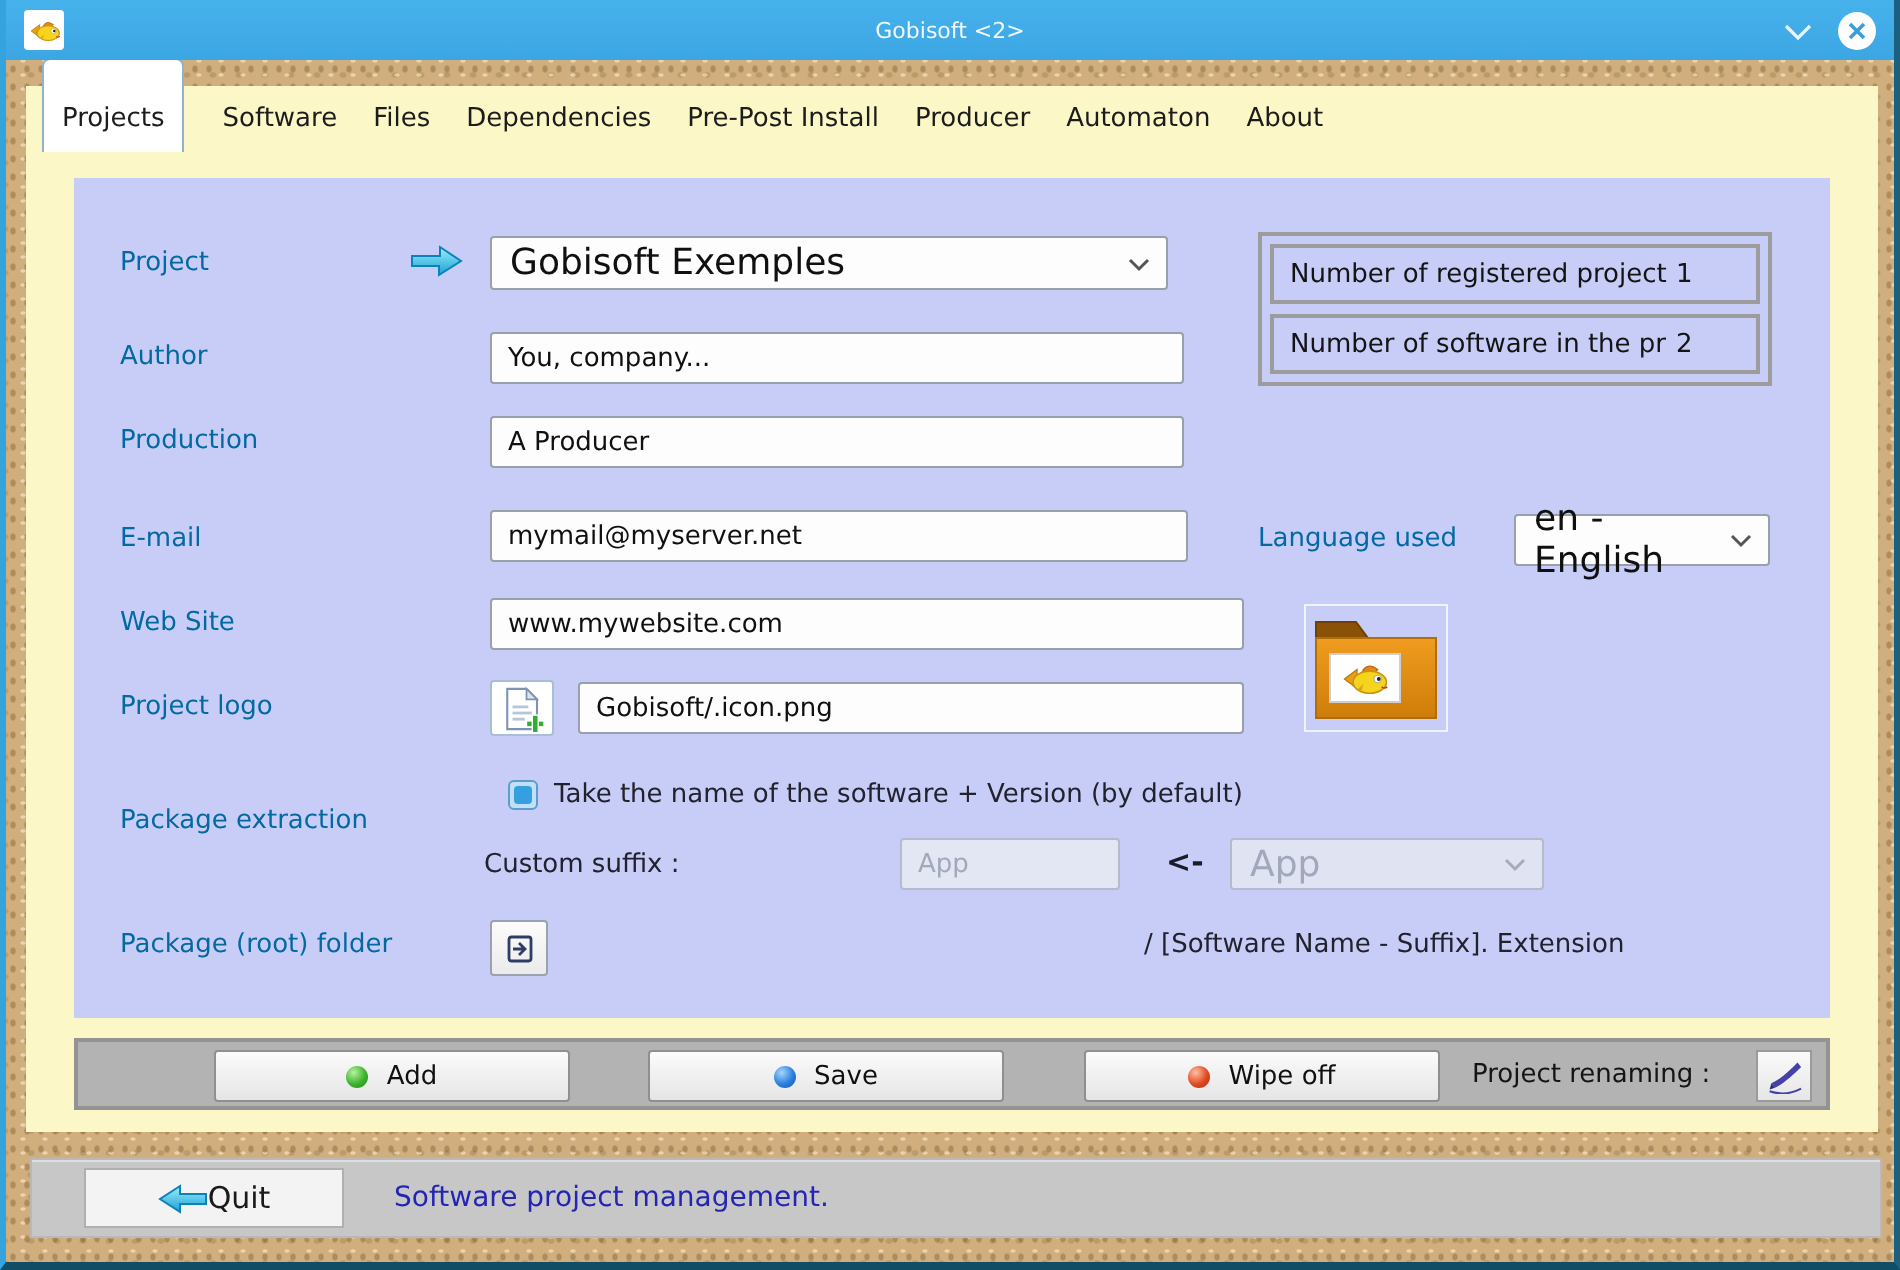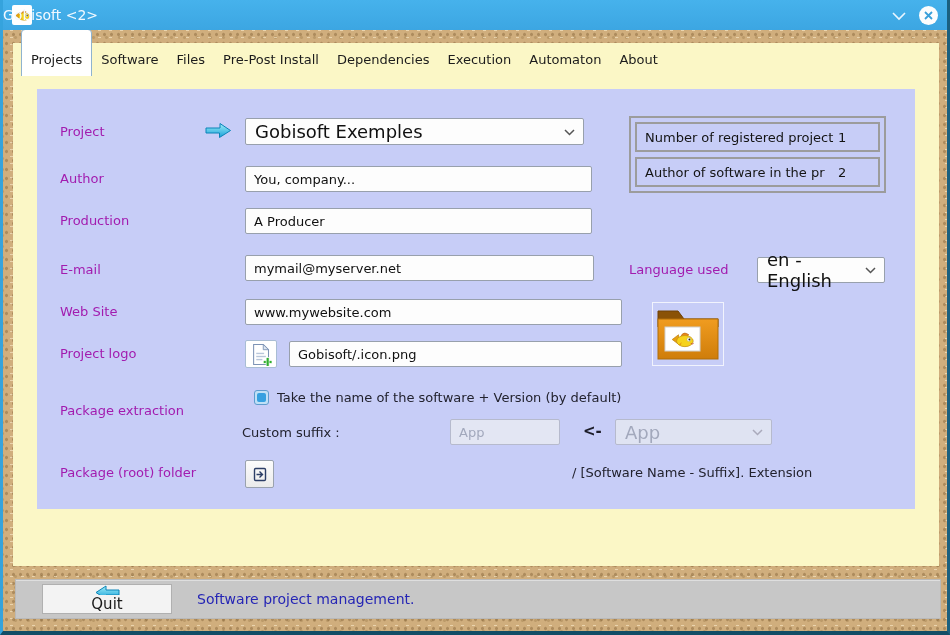--- a/index.html
+++ b/index.html
@@ -2,44 +2,44 @@
 <html><head>
 <meta charset="utf-8">
 <style>
   * { box-sizing: border-box; margin: 0; padding: 0; }
   html,body { width:950px; height:635px; font-family:"DejaVu Sans", sans-serif; }
   .window{ width:950px; height:635px; border-left:3px solid #35a3dd; border-right:3px solid #1b607f; border-bottom:4px solid #124d66; background:#d0ae7d; overflow:hidden; }
 
   
   .titlebar{ height:30px; background:linear-gradient(#46b2ec,#3ca6e2); display:flex; align-items:center; padding:0 9px; position:relative; }
   .appicon{ width:20px; height:20px; background:#fff; border-radius:2px; display:flex; align-items:center; justify-content:center; }
-  .title{ position:absolute; left:0; right:0; color:#f2f9ff; font-size:14px; }
+  .title{ position:absolute; left:0; right:0; text-align:center; color:#f2f9ff; font-size:11px; }
   .wctrl{ margin-left:auto; display:flex; align-items:center; gap:12px; }
   .closebtn{ width:19px; height:19px; border-radius:50%; background:#fdfdfd; display:flex; align-items:center; justify-content:center; }
 
   
   .desktop{ height:601px; padding:13px 0 0 7px;
     background-color:#d0ae7d;
     background-image:
       radial-gradient(rgba(92,61,20,0.30) 1px, transparent 1.7px),
       radial-gradient(rgba(255,243,214,0.55) 1px, transparent 1.6px),
       radial-gradient(rgba(117,82,33,0.22) 1.2px, transparent 2.1px);
     background-size:7px 9px, 11px 7px, 13px 11px;
     background-position:0 0, 3px 4px, 6px 2px; }
 
   
   .notebook{ margin-left:3px; width:926px; }
   .tabs{ height:33px; background:#fbf7c6; display:flex; align-items:center; padding-left:17px; }
   .tab{ font-size:13px; color:#1c1c1c; margin-right:16px; padding:7px 1px; cursor:default; }
-  .tab.active{ background:#fff; border:1px solid #8fb3cf; border-radius:4px; padding:22px 9px; margin-left:-9px; margin-right:8px; }
+  .tab.active{ background:#fff; border:1px solid #8fb3cf; border-radius:4px; padding:22px 9px; margin-left:-9px; margin-right:18px; }
   .pane{ background:#fbf7c6; height:490px; position:relative; }
 
   
   .form{ position:absolute; left:24px; top:13px; width:878px; height:420px; background:#c7cdf7; }
-  .flabel{ position:absolute; left:23px; font-size:13px; color:#a21caf; white-space:nowrap; }
+  .flabel{ position:absolute; left:23px; font-size:13px; color:#0369a1; white-space:nowrap; }
   .txt{ position:absolute; height:26px; background:#fdfdfd; border:1px solid #98a0ac; border-radius:2px; padding:0 8px; font:13px "DejaVu Sans", sans-serif; color:#101010; outline:none; }
   .sel{ position:absolute; height:27px; background:#fdfdfd; border:1px solid #98a0ac; border-radius:2px; display:flex; align-items:center; padding:0 24px 0 9px; font-size:18px; color:#101010; }
   .sel svg{ position:absolute; right:8px; top:50%; margin-top:-3px; }
   .disabled.txt{ background:#e3e6f3; border-color:#b6bacd; }
   .disabled.txt::placeholder{ color:#a2a8bc; }
   .sel.disabled{ background:#dfe3f2; border-color:#b6bacd; color:#a2a8bc; }
 
   .stats{ position:absolute; left:592px; top:27px; width:257px; border:2px solid #9c9c9c; padding:4px; display:flex; flex-direction:column; gap:5px; }
   .statrow{ border:2px solid #9c9c9c; height:30px; display:flex; align-items:center; padding:0 8px; font-size:13px; color:#141414; }
   .statrow .sl{ flex:1; overflow:hidden; white-space:nowrap; }
@@ -59,21 +59,21 @@
   .abtn{ position:absolute; top:4px; width:178px; height:26px; background:linear-gradient(#fbfbfb,#e5e5e5); border:1px solid #8f8f8f; border-radius:2px; display:flex; align-items:center; justify-content:center; gap:9px; font-size:13px; color:#101010; cursor:default; }
   .dot{ width:11px; height:11px; border-radius:50%; }
   .dot.green{ background:radial-gradient(circle at 35% 30%, #b6f2a0, #3db32e 55%, #1f8a18); }
   .dot.blue{ background:radial-gradient(circle at 35% 30%, #a6d6fb, #2a7fe0 55%, #1659a8); }
   .dot.red{ background:radial-gradient(circle at 35% 30%, #ffc2a8, #e04a20 55%, #a82e10); }
   .renlabel{ position:absolute; left:697px; top:9px; font-size:13px; color:#141414; }
   .penbtn{ position:absolute; left:839px; top:4px; width:28px; height:26px; background:linear-gradient(#fafafa,#e6e6e6); border:1px solid #9a9a9a; display:flex; align-items:center; justify-content:center; }
 
   
   .statusbar{ margin-left:5px; margin-top:13px; width:926px; height:40px; background:#c7c7c7; border:1px solid #b9b9b9; box-shadow:inset 0 1px 0 #dedede; position:relative; }
-  .quitbtn{ position:absolute; left:26px; top:4px; width:130px; height:30px; background:#f3f3f3; border:1px solid #b0b0b0; display:flex; align-items:center; justify-content:center; font-size:15px; color:#1a1a1a;flex-direction:column; }
+  .quitbtn{ position:absolute; left:26px; top:4px; width:130px; height:30px; background:#f3f3f3; border:1px solid #b0b0b0; display:flex; align-items:center; justify-content:center; font-size:15px; color:#1a1a1a; }
   .statusmsg{ position:absolute; left:181px; top:11px; font-size:14px; color:#2525b5; }
 </style>
 </head>
 <body>
 
 <svg width="0" height="0" style="position:absolute">
   <defs>
     <symbol id="fish" viewBox="0 0 32 24">
       <path d="M3 12 L11 6 V18 Z" fill="#e8a010" stroke="#b87a08" stroke-width="0.8"></path>
       <path d="M14 8 Q17 1 24 6 L20 10 Z" fill="#e8861a" stroke="#b8660a" stroke-width="0.8"></path>
@@ -117,23 +117,23 @@
     </span>
   </div>
 
   <div class="desktop">
 
     <div class="notebook">
       <div class="tabs">
         <span class="tab active">Projects</span>
         <span class="tab">Software</span>
         <span class="tab">Files</span>
+        <span class="tab">Dependencies</span>
         <span class="tab">Pre-Post Install</span>
-        <span class="tab">Dependencies</span>
-        <span class="tab">Execution</span>
+        <span class="tab">Producer</span>
         <span class="tab">Automaton</span>
         <span class="tab">About</span>
       </div>
 
       <div class="pane">
 
         <div class="form">
 
           <span class="flabel" style="top:35px">Project</span>
           <svg style="position:absolute;left:168px;top:33px" width="27" height="17">
@@ -145,21 +145,21 @@
                 <path d="M1 1 L5.5 5.5 L10 1" stroke="#555" stroke-width="1.5" fill="none"></path>
               </svg>
           </div>
 
           <div class="stats">
             <div class="statrow">
               <span class="sl">Number of registered project</span>
               <span class="sv">1</span>
             </div>
             <div class="statrow">
-              <span class="sl">Author of software in the pr</span>
+              <span class="sl">Number of software in the pr</span>
               <span class="sv">2</span>
             </div>
           </div>
 
           <span class="flabel" style="top:82px">Author</span>
           <input class="txt" style="left: 208px; top: 77px; width: 347px;" value="You, company...">
 
           <span class="flabel" style="top:124px">Production</span>
           <input class="txt" style="left: 208px; top: 119px; width: 347px;" value="A Producer">
 
@@ -215,20 +215,42 @@
           <span class="flabel" style="top:376px">Package (root) folder</span>
           <div class="iconbtn" style="left:208px;top:371px;width:29px;height:28px;border-color:#9aa2ae">
             <svg width="16" height="17" viewBox="0 0 16 17">
               <rect x="2.5" y="2.5" width="11" height="12" rx="1.2" fill="none" stroke="#2c3e66" stroke-width="1.4"></rect>
               <path d="M4.5 8.5 h5.5 M7.5 5.5 l3 3 -3 3" stroke="#2c3e66" stroke-width="1.4" fill="none"></path>
             </svg>
           </div>
           <span class="hint">/ [Software Name - Suffix]. Extension</span>
         </div>
 
+        <div class="actionbar">
+          <div class="abtn" style="left:68px">
+            <span class="dot green"></span>
+            <span>Add</span>
+          </div>
+          <div class="abtn" style="left:285px">
+            <span class="dot blue"></span>
+            <span>Save</span>
+          </div>
+          <div class="abtn" style="left:503px">
+            <span class="dot red"></span>
+            <span>Wipe off</span>
+          </div>
+          <span class="renlabel">Project renaming :</span>
+          <div class="penbtn">
+            <svg width="20" height="18" viewBox="0 0 22 20">
+              <path d="M4 14 C9 12 14 7 18.5 2.5 L20.5 5 C16 9.5 10.5 14.5 6 16.5 Z" fill="#4242aa"></path>
+              <path d="M4 14 l2 2.5 -3 1 z" fill="#2c2c88"></path>
+              <path d="M3 18.5 q9 3 17.5 -1.5" stroke="#4242aa" stroke-width="1.2" fill="none"></path>
+            </svg>
+          </div>
+        </div>
 
       </div>
     </div>
 
     <div class="statusbar">
       <div class="quitbtn">
         <svg width="25" height="15">
           <path d="M24 5 H11 V1 L1 7.5 11 14 V10 h13 Z" fill="url(#cyanArrow)" stroke="#0a84b8" stroke-width="1"></path>
         </svg>
         <span>Quit</span>

